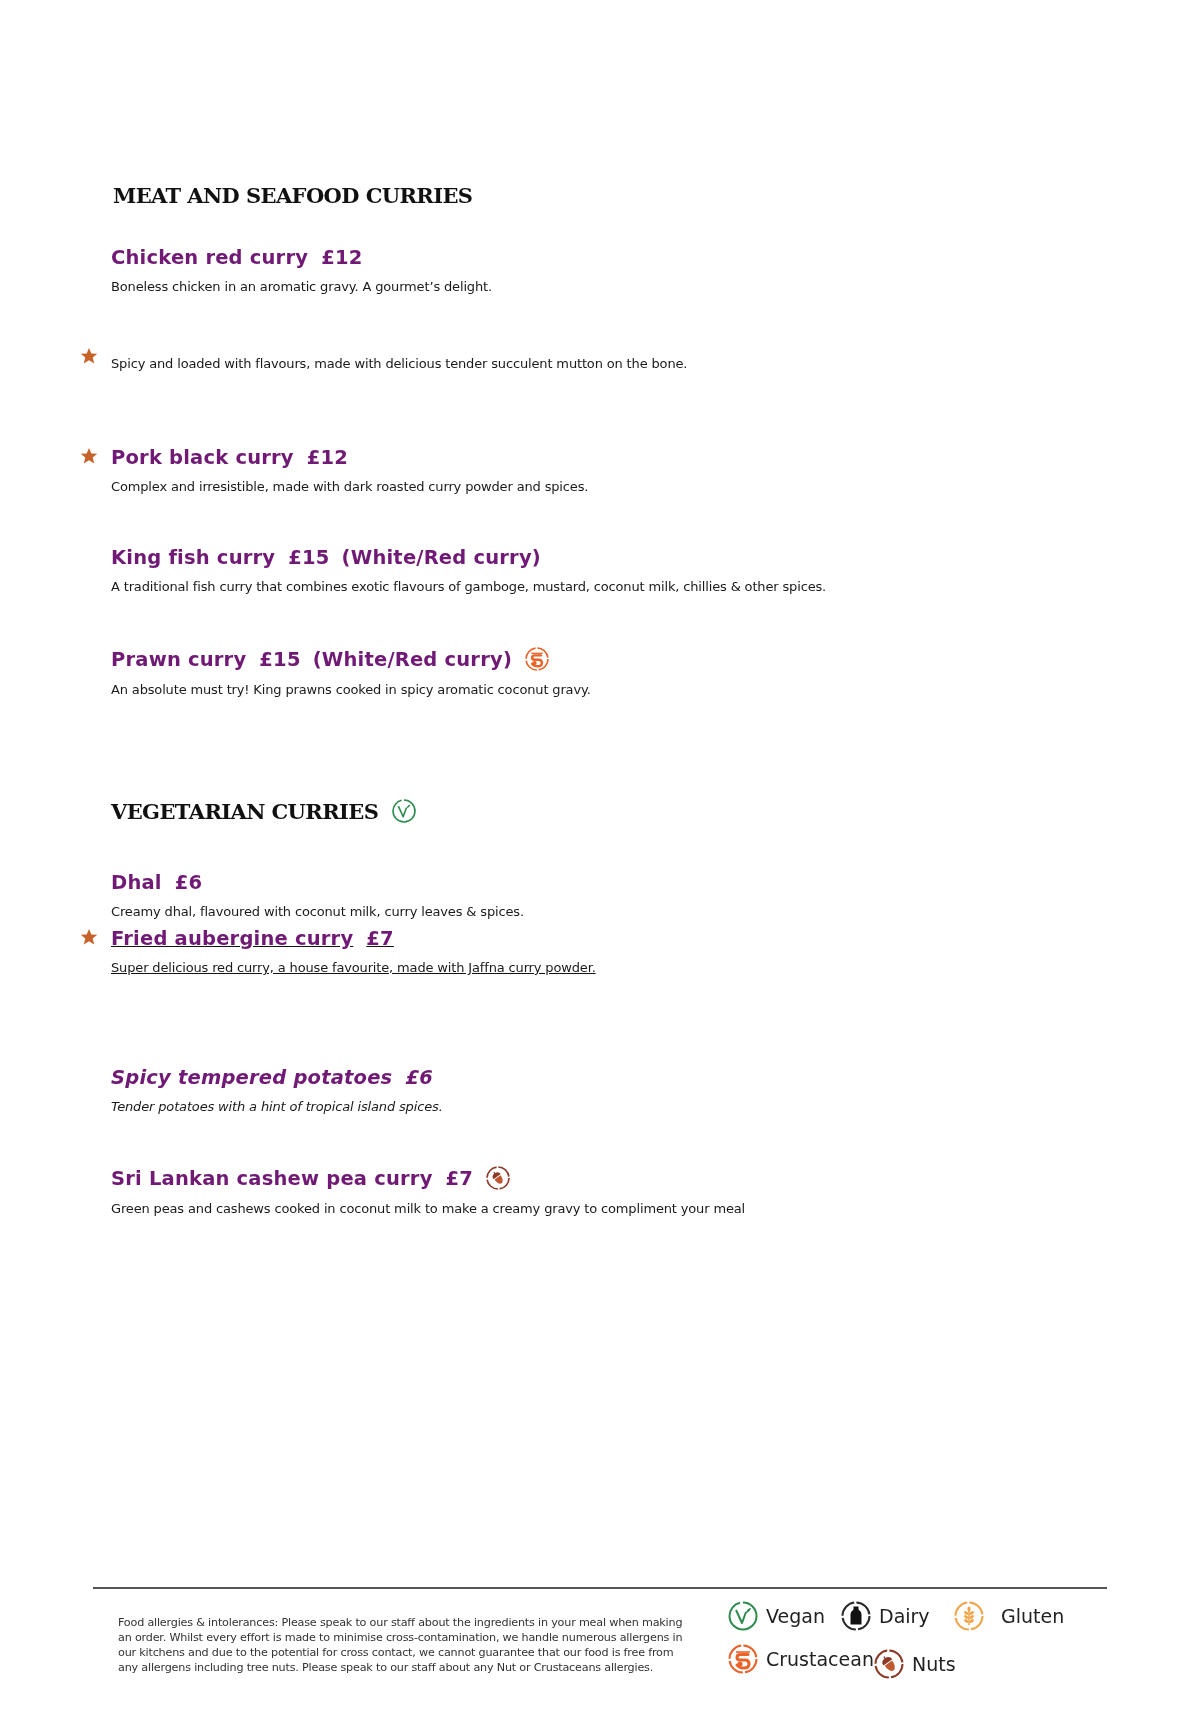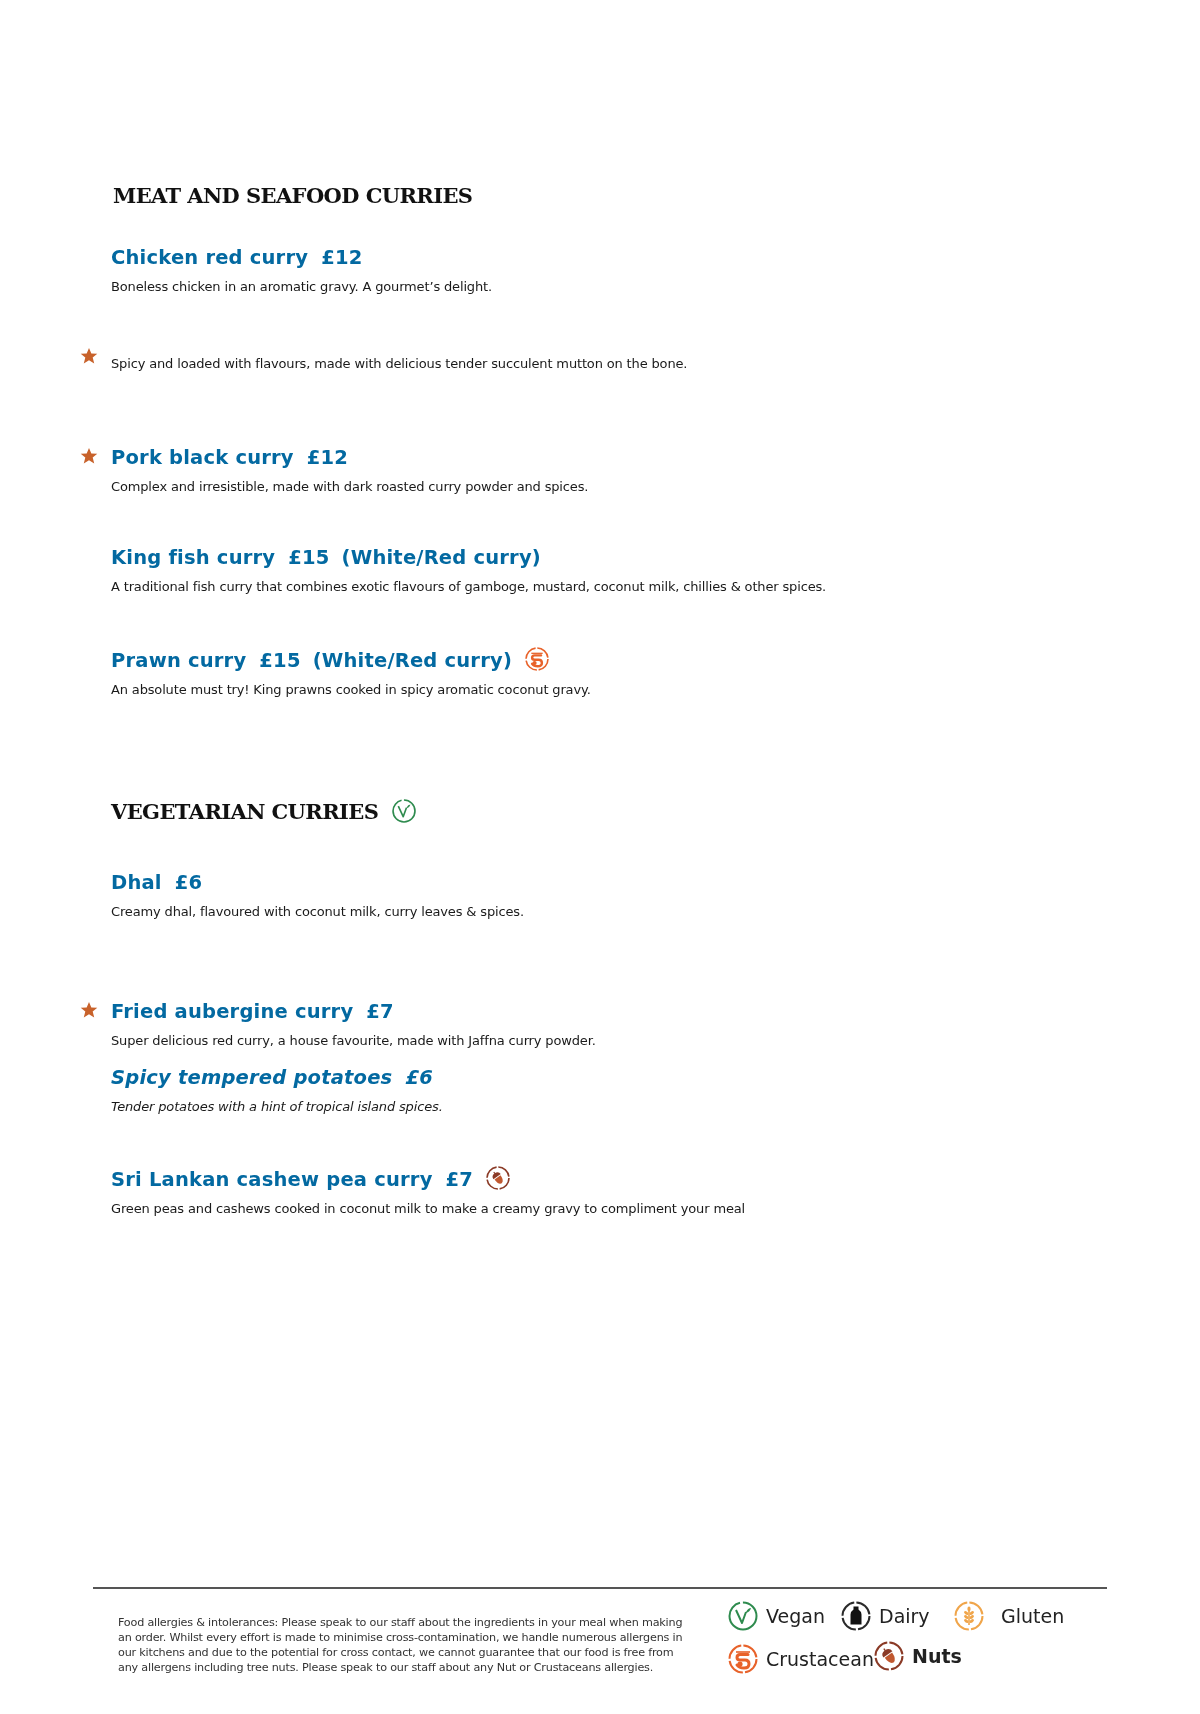--- a/index.html
+++ b/index.html
@@ -1,21 +1,21 @@
 <!DOCTYPE html>
 <html><head>
 <meta charset="utf-8">
 <style>
   html, body { margin:0; padding:0; background:#ffffff; }
   body { width:1200px; height:1714px; position:relative; overflow:hidden;
          font-family:"DejaVu Sans", sans-serif; color:#141414; }
   .section-title { position:absolute; left:113px; font-family:"DejaVu Serif", serif;
          font-weight:bold; font-size:21px; letter-spacing:-0.6px; color:#111; display:flex; align-items:center; }
   .item { position:absolute; left:111px; }
-  .item-name { font-weight:bold; font-size:19.5px; letter-spacing:0.2px; color:#0369a1; display:flex; align-items:flex-end; white-space:nowrap; }
+  .item-name { font-weight:bold; font-size:19.5px; letter-spacing:0.2px; color:#701a75; display:flex; align-items:center; white-space:nowrap; }
   .item-name .price { margin-left:13px; }
   .item-name .note { margin-left:12px; }
   .item-desc { font-size:13px; color:#1a1a1a; margin-top:10px; white-space:nowrap; letter-spacing:-0.15px; }
   .star { position:absolute; left:-31px; top:1px; width:18px; height:18px; }
   .badge { display:inline-block; width:26px; height:26px; margin-left:12px; }
   .divider { position:absolute; left:93px; top:1587px; width:1014px; height:0; border-top:2px solid #555; }
   .allergy-note { position:absolute; left:118px; top:1615px; width:575px; font-size:11.2px; line-height:15px; color:#333; letter-spacing:-0.2px; }
   .legend { position:absolute; left:727px; top:1600px; }
   .legend-item { position:absolute; display:flex; align-items:center; white-space:nowrap; font-size:19px; color:#222; }
   .legend-item svg { width:32px; height:32px; margin-right:7px; }
@@ -127,21 +127,21 @@
 </div>
 
 <div class="item" style="top:871px;">
   <div class="item-name">
     <span>Dhal</span>
     <span class="price">£6</span>
   </div>
   <div class="item-desc">Creamy dhal, flavoured with coconut milk, curry leaves &amp; spices.</div>
 </div>
 
-<div class="item" style="top:1000px;">
+<div class="item" style="top:927px;text-decoration:underline;">
   <svg class="star">
       <use href="#ico-star"></use>
     </svg>
   <div class="item-name">
     <span>Fried aubergine curry</span>
     <span class="price">£7</span>
   </div>
   <div class="item-desc">Super delicious red curry, a house favourite, made with Jaffna curry powder.</div>
 </div>
 
@@ -186,19 +186,19 @@
         <use href="#ico-gluten"></use>
       </svg>
     <span>Gluten</span>
   </div>
   <div class="legend-item" style="left:0; top:43px;">
     <svg>
         <use href="#ico-crustacean"></use>
       </svg>
     <span>Crustacean</span>
   </div>
-  <div class="legend-item" style="left:146px; top:40px;font-weight:bold;">
+  <div class="legend-item" style="left:146px; top:48px;">
     <svg>
         <use href="#ico-nuts"></use>
       </svg>
     <span>Nuts</span>
   </div>
 </div>
 
 </body></html>

